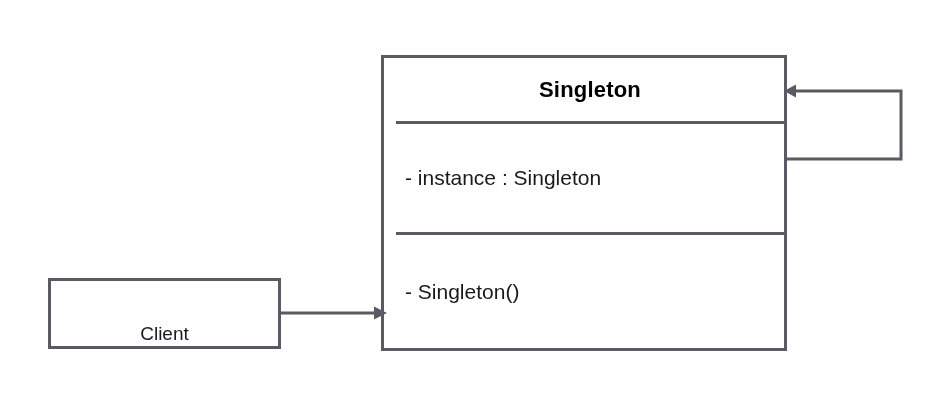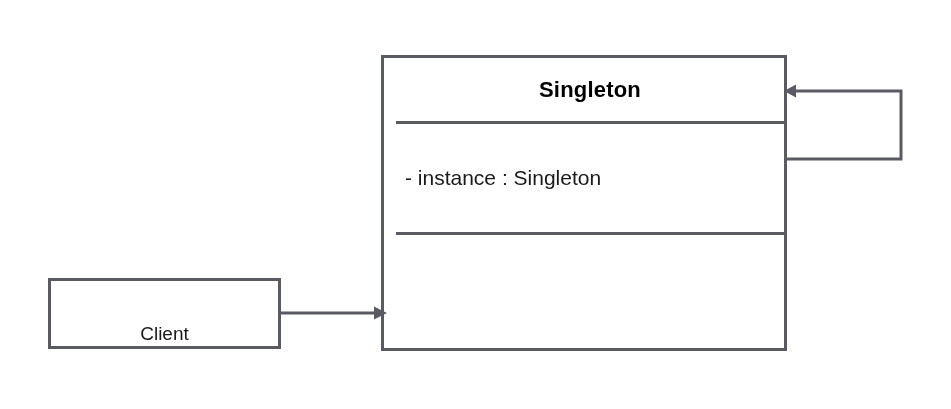--- a/index.html
+++ b/index.html
@@ -150,20 +150,21 @@
 
     <div class="compartment" id="singleton-title-compartment">
       <span class="class-title">Singleton</span>
     </div>
 
     <div class="compartment" id="singleton-attributes-compartment">
       <div class="member-line">- instance : Singleton</div>
     </div>
 
     <div class="compartment" id="singleton-operations-compartment">
+      <div class="member-line">- Singleton()</div>
     </div>
 
   </div>
 
   <div class="class-box" id="client-box">
     <span class="client-label">Client</span>
   </div>
 
   <svg class="connector" id="client-association" viewBox="0 0 115 36">
     <line x1="6" y1="17" x2="101" y2="17" stroke="#5a5a63" stroke-width="3"></line>

